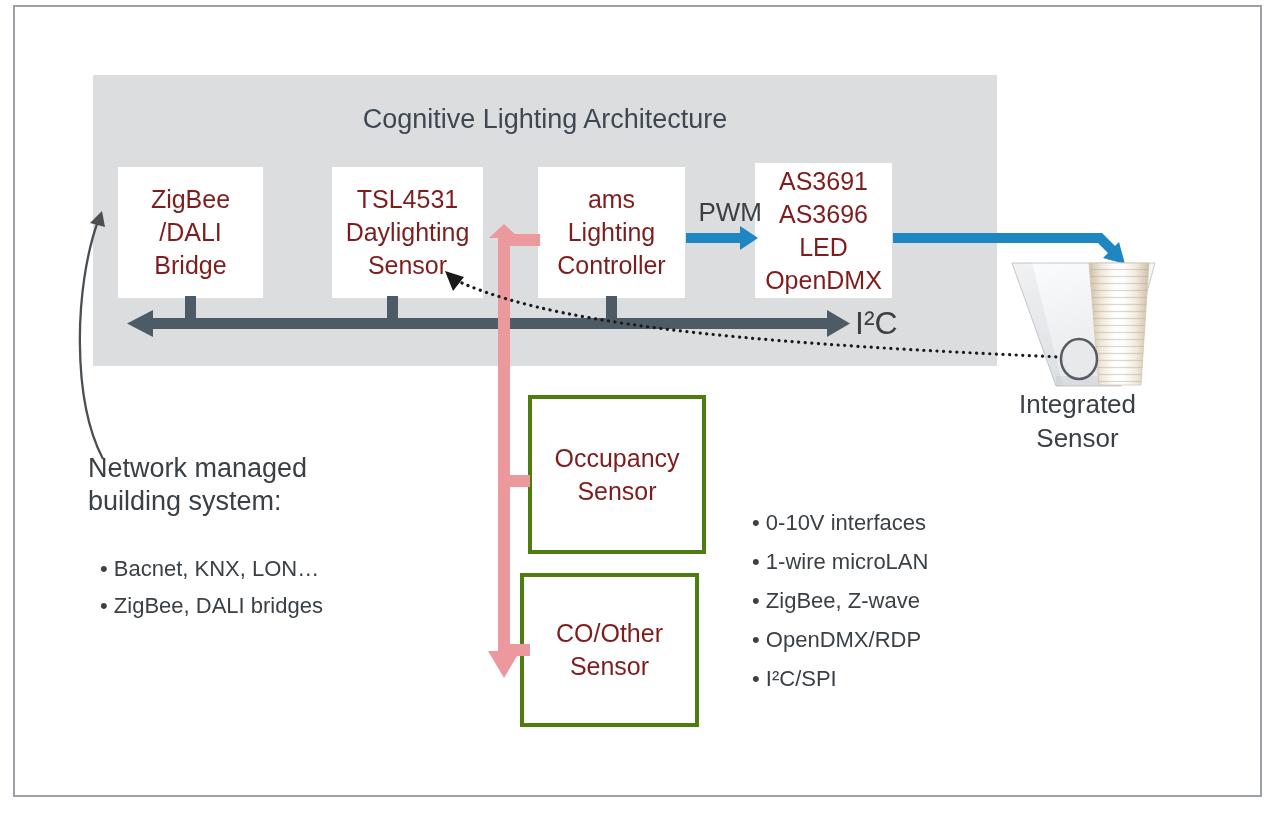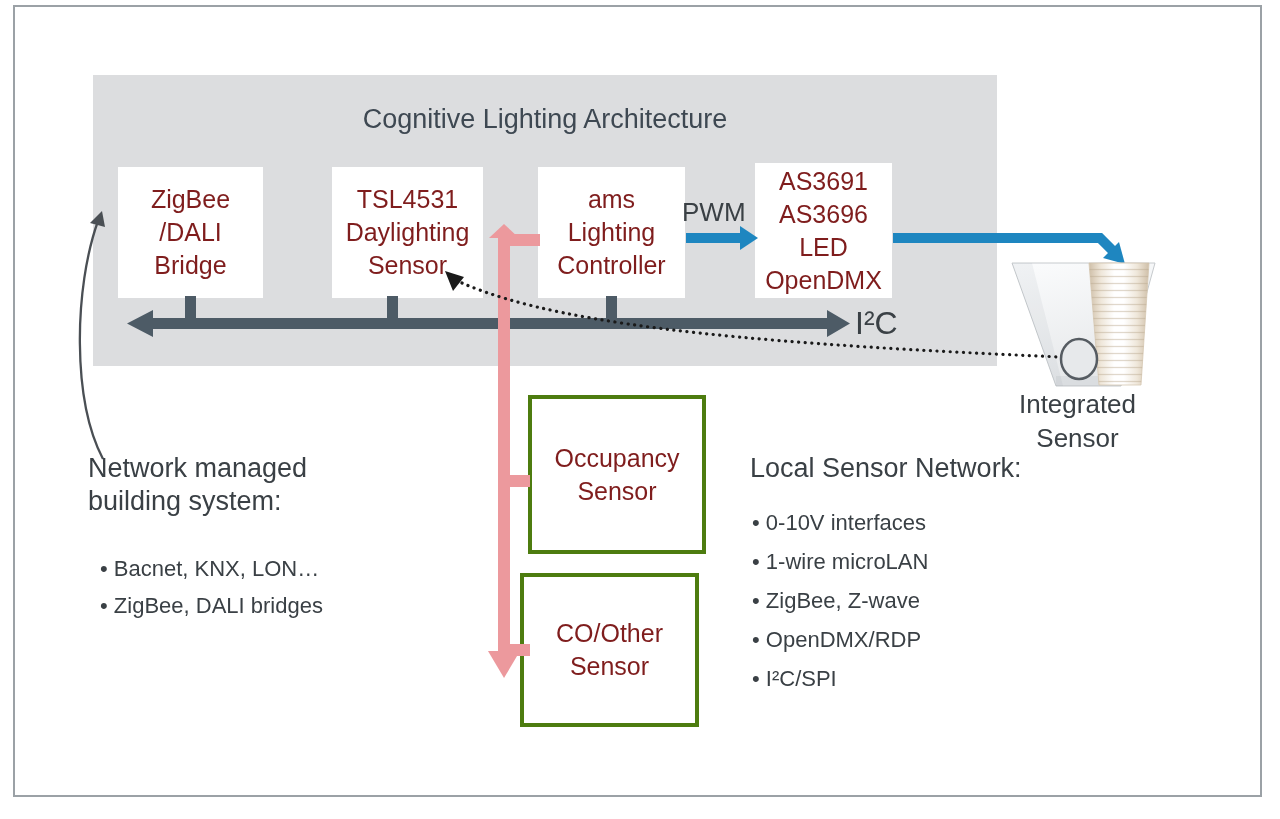--- a/index.html
+++ b/index.html
@@ -13,21 +13,21 @@
   .block{position:absolute;background:#ffffff;display:flex;align-items:center;justify-content:center;
          text-align:center;font-size:25px;line-height:33px;color:#7f1d1d;white-space:pre-line;}
   .block.bordered{border:4px solid #4d7c0f;}
   #b-zigbee{left:118px;top:167px;width:145px;height:131px;}
   #b-tsl{left:317px;top:167px;width:151px;height:131px;margin-left:15px;}
   #b-ctrl{left:538px;top:167px;width:147px;height:131px;}
   #b-led{left:755px;top:163px;width:137px;height:135px;}
   #b-occ{left:528px;top:395px;width:170px;height:151px;}
   #b-co{left:520px;top:573px;width:171px;height:146px;}
   .lbl{position:absolute;font-size:26px;line-height:33px;white-space:pre-line;}
-  #lbl-pwm{left:682px;top:196px;width:80px;text-align:left;}
+  #lbl-pwm{left:682px;top:196px;width:80px;text-align:right;}
   #lbl-leddrive{left:921px;top:198px;line-height:38px;}
   #lbl-i2c{left:855px;top:307px;font-size:32px;}
   #lbl-integrated{left:985px;top:387px;width:185px;text-align:center;line-height:34px;}
   .note-heading{position:absolute;font-size:27px;line-height:33px;white-space:pre-line;}
   #left-heading{left:88px;top:452px;}
   #right-heading{left:750px;top:452px;}
   ul.note-list{position:absolute;margin:0;padding:0;list-style:none;font-size:22px;}
   #left-list{left:100px;top:556px;}
   #left-list li{margin-bottom:11px;}
   #right-list{left:752px;top:510px;}
@@ -130,21 +130,20 @@
   <div class="lbl" id="lbl-integrated">Integrated
 Sensor</div>
 
   <div class="note-heading" id="left-heading">Network managed
 building system:</div>
   <ul class="note-list" id="left-list">
     <li>Bacnet, KNX, LON…</li>
     <li>ZigBee, DALI bridges</li>
   </ul>
 
-  <div class="note-heading" id="right-heading">Local Sensor Network:</div>
   <ul class="note-list" id="right-list">
     <li>0-10V interfaces</li>
     <li>1-wire microLAN</li>
     <li>ZigBee, Z-wave</li>
     <li>OpenDMX/RDP</li>
     <li>I²C/SPI</li>
   </ul>
 </div>
 
 </body></html>

